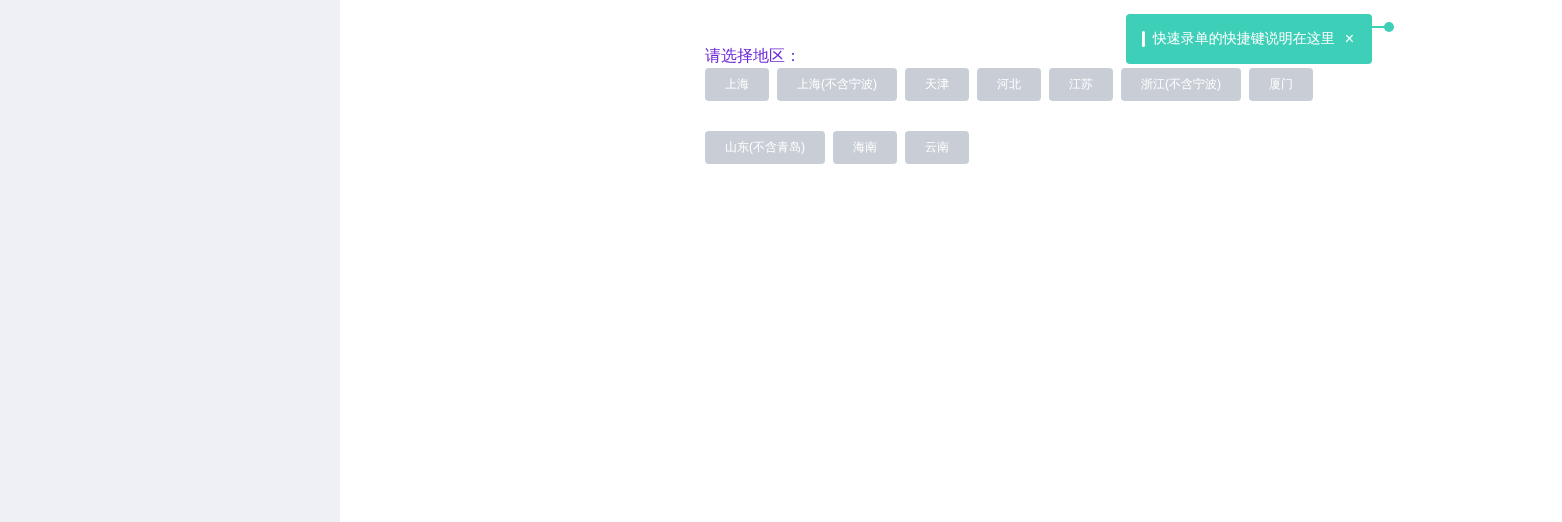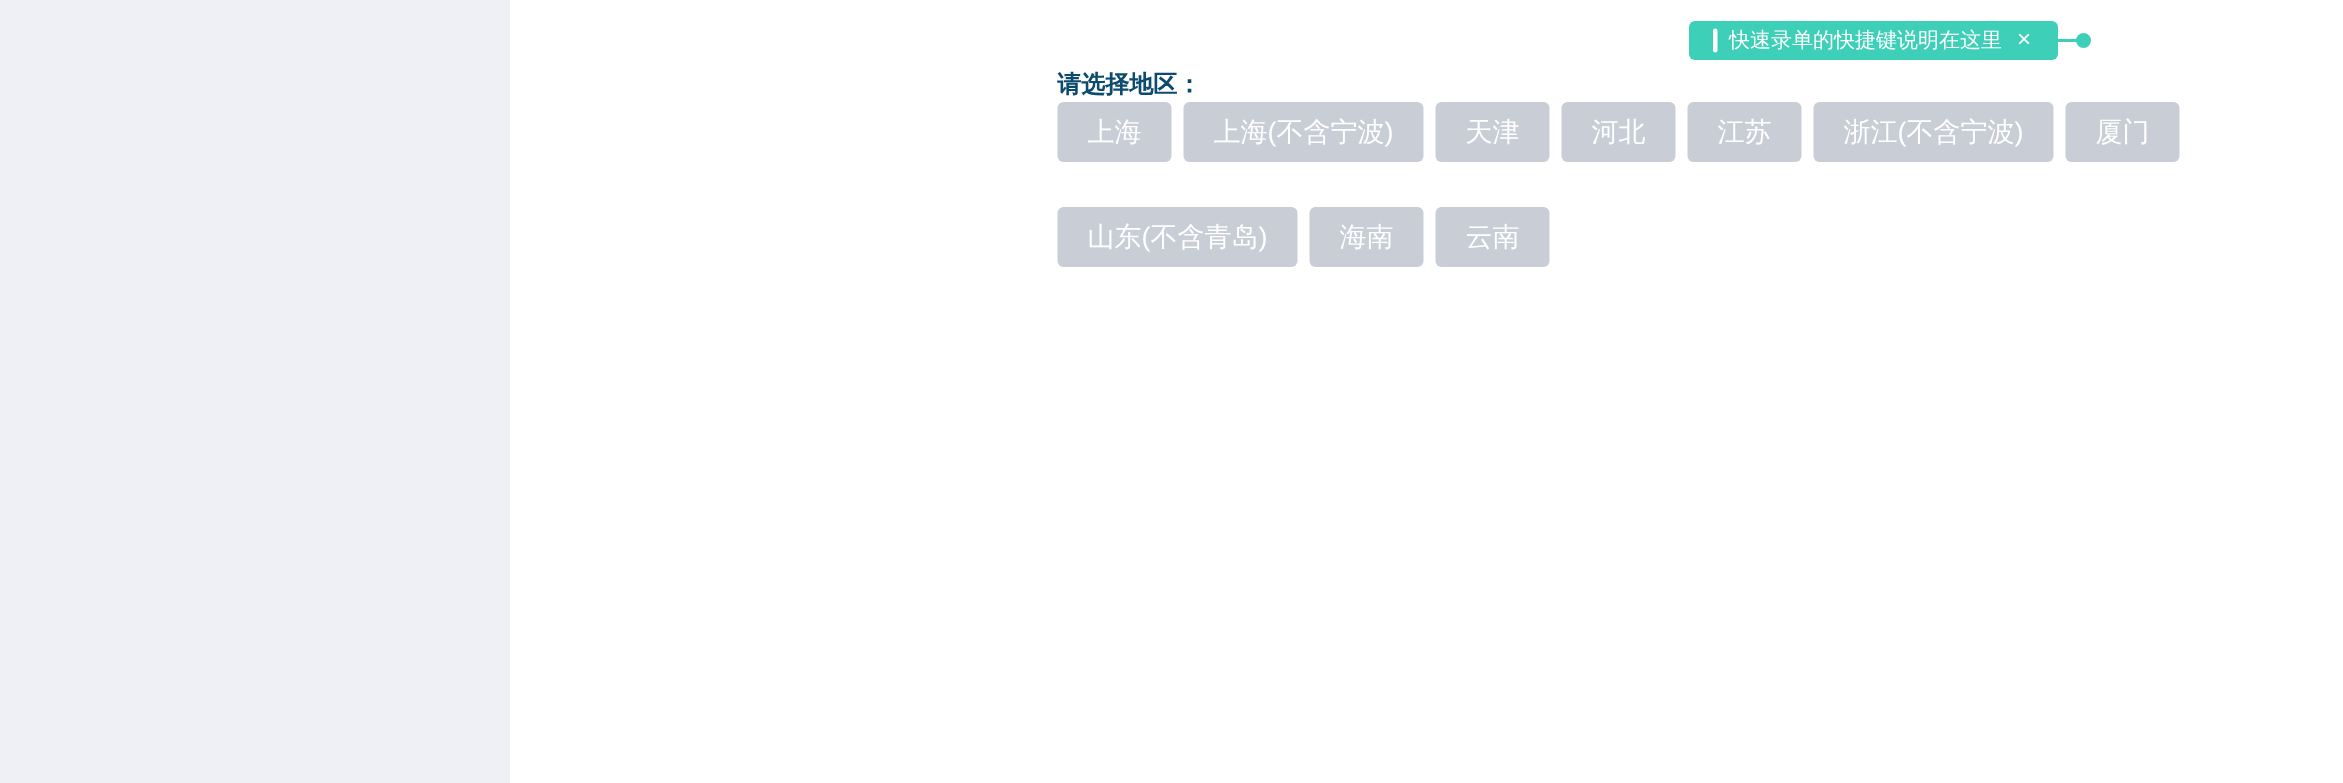--- a/index.html
+++ b/index.html
@@ -33,58 +33,58 @@
       width: 1222px;
       height: 522px;
       background: #ffffff;
     }
 
     .page-label {
       position: absolute;
       top: 46px;
       left: 365px;
       font-size: 16px;
-      color: #0c4a6e;
-      font-weight: bold;
+      color: #6d28d9;
+      font-weight: normal;
     }
 
     .region-buttons {
       position: absolute;
       top: 68px;
       left: 365px;
       display: flex;
       flex-wrap: wrap;
       gap: 8px;
       max-width: 850px;
     }
 
     .region-btn {
       background: #c8cdd6;
       color: #ffffff;
       border: none;
       border-radius: 4px;
       padding: 8px 20px;
-      font-size: 18px;
+      font-size: 12px;
       cursor: pointer;
       white-space: nowrap;
       font-family: 'Microsoft YaHei', sans-serif;
     }
 
     .row2 {
       margin-top: 22px;
     }
 
     .tooltip-banner {
       position: absolute;
       top: 14px;
       right: 190px;
       background: #3ecfb8;
       color: #ffffff;
       font-size: 14px;
-      padding: 4px 16px;
+      padding: 16px 16px;
       border-radius: 4px;
       display: flex;
       align-items: center;
       gap: 8px;
       white-space: nowrap;
     }
 
     .tooltip-banner .bar {
       width: 3px;
       height: 16px;

